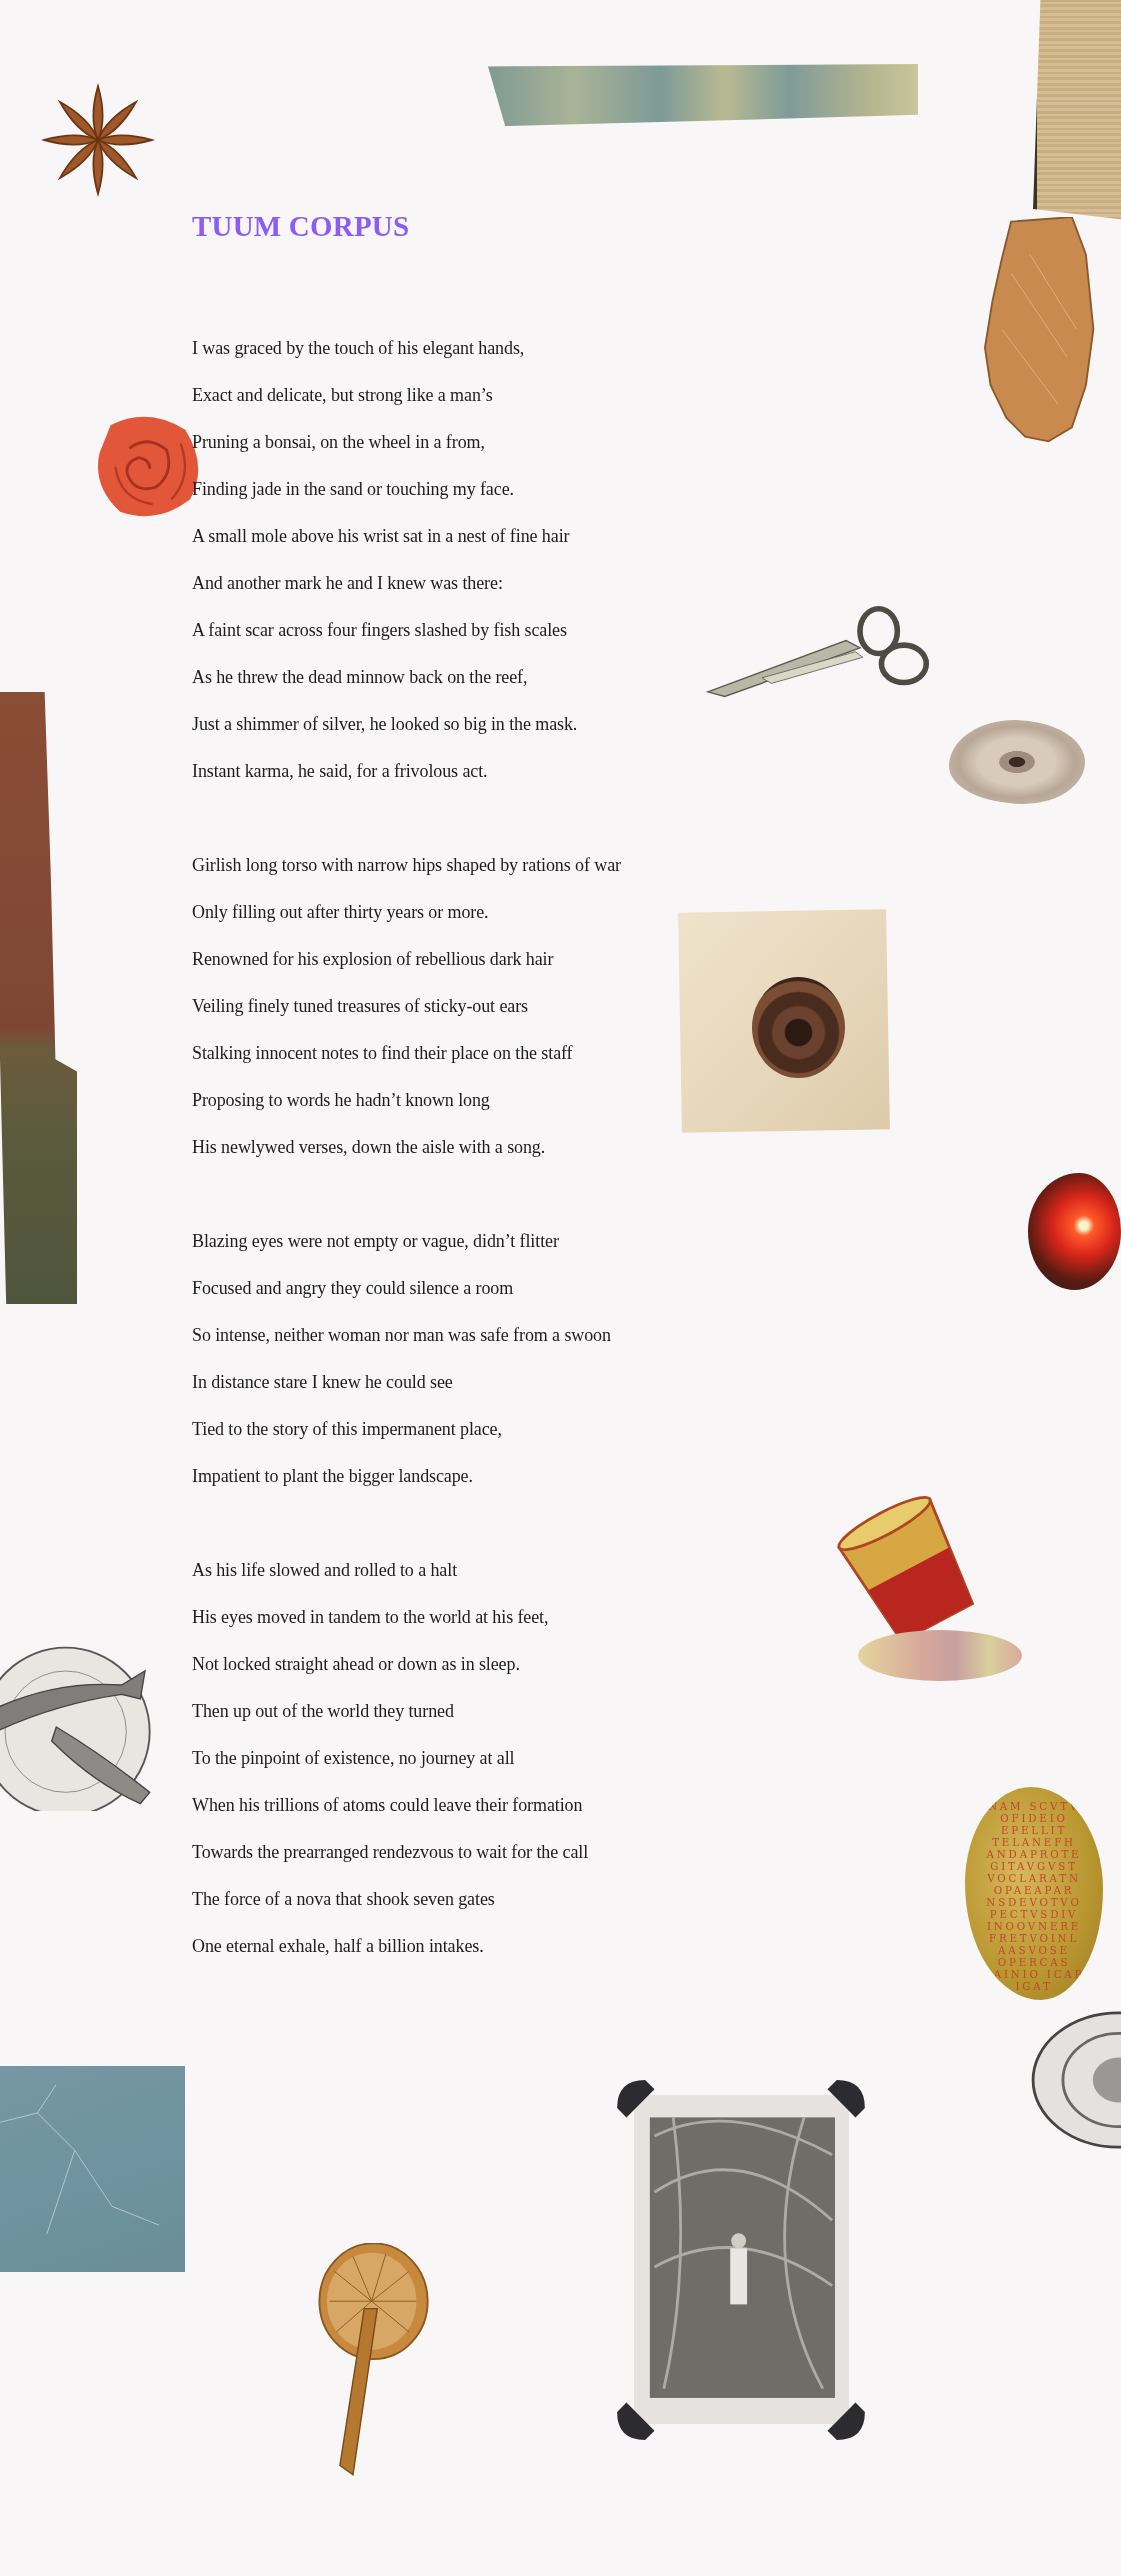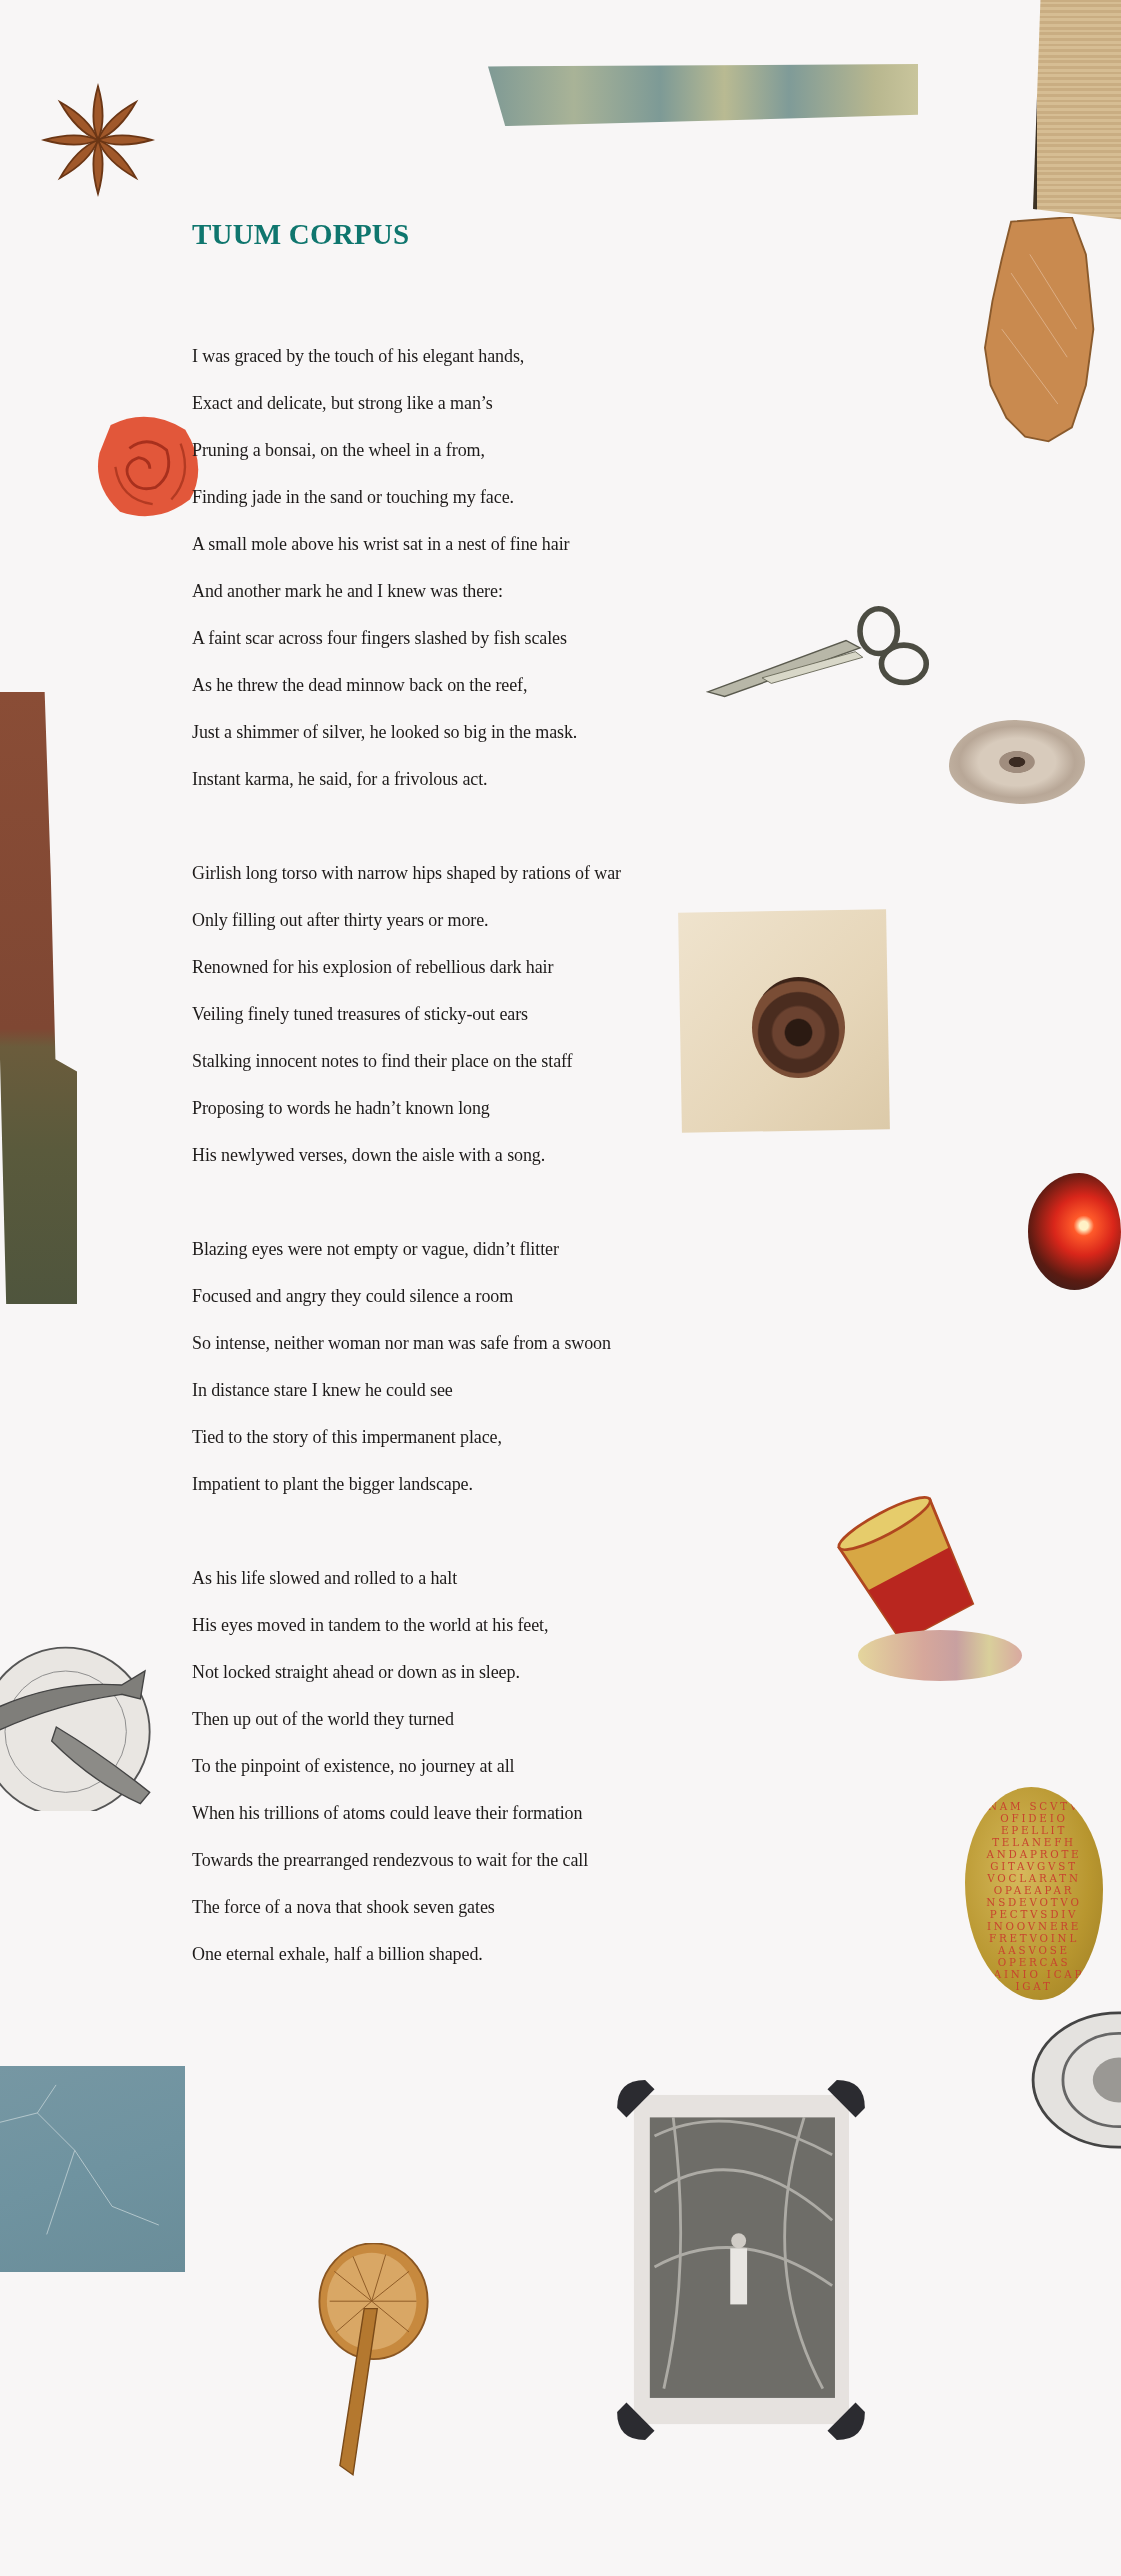--- a/index.html
+++ b/index.html
@@ -7,21 +7,21 @@
     width: 1122px; height: 2576px; position: relative; overflow: hidden;
     background: #f8f6f6;
     font-family: "Liberation Serif", "DejaVu Serif", serif;
     color: #1e1b1a;
   }
   .poem {
     position: absolute; left: 192px; top: 200px; width: 748px; z-index: 2;
   }
   .poem-title {
     font-size: 29px; font-weight: bold; letter-spacing: 0.2px;
-    margin: 16px 0 80px 0; line-height: 37px; color: #0f766e;
+    margin: 8px 0 80px 0; line-height: 37px; color: #8b5cf6;
   }
   .stanza { margin: 0 0 47px 0; }
   .line { font-size: 18px; line-height: 47px; white-space: nowrap; letter-spacing: -0.1px; }
   .deco { position: absolute; z-index: 1; }
   .over { z-index: 3; }
 
   
   #star { left: 37px; top: 79px; width: 122px; height: 122px; }
   
   #tape { left: 488px; top: 64px; width: 430px; height: 62px;
@@ -240,16 +240,16 @@
 
   <div class="stanza">
     <div class="line">As his life slowed and rolled to a halt</div>
     <div class="line">His eyes moved in tandem to the world at his feet,</div>
     <div class="line">Not locked straight ahead or down as in sleep.</div>
     <div class="line">Then up out of the world they turned</div>
     <div class="line">To the pinpoint of existence, no journey at all</div>
     <div class="line">When his trillions of atoms could leave their formation</div>
     <div class="line">Towards the prearranged rendezvous to wait for the call</div>
     <div class="line">The force of a nova that shook seven gates</div>
-    <div class="line">One eternal exhale, half a billion shaped.</div>
+    <div class="line">One eternal exhale, half a billion intakes.</div>
   </div>
 </div>
 
 
 </body></html>

